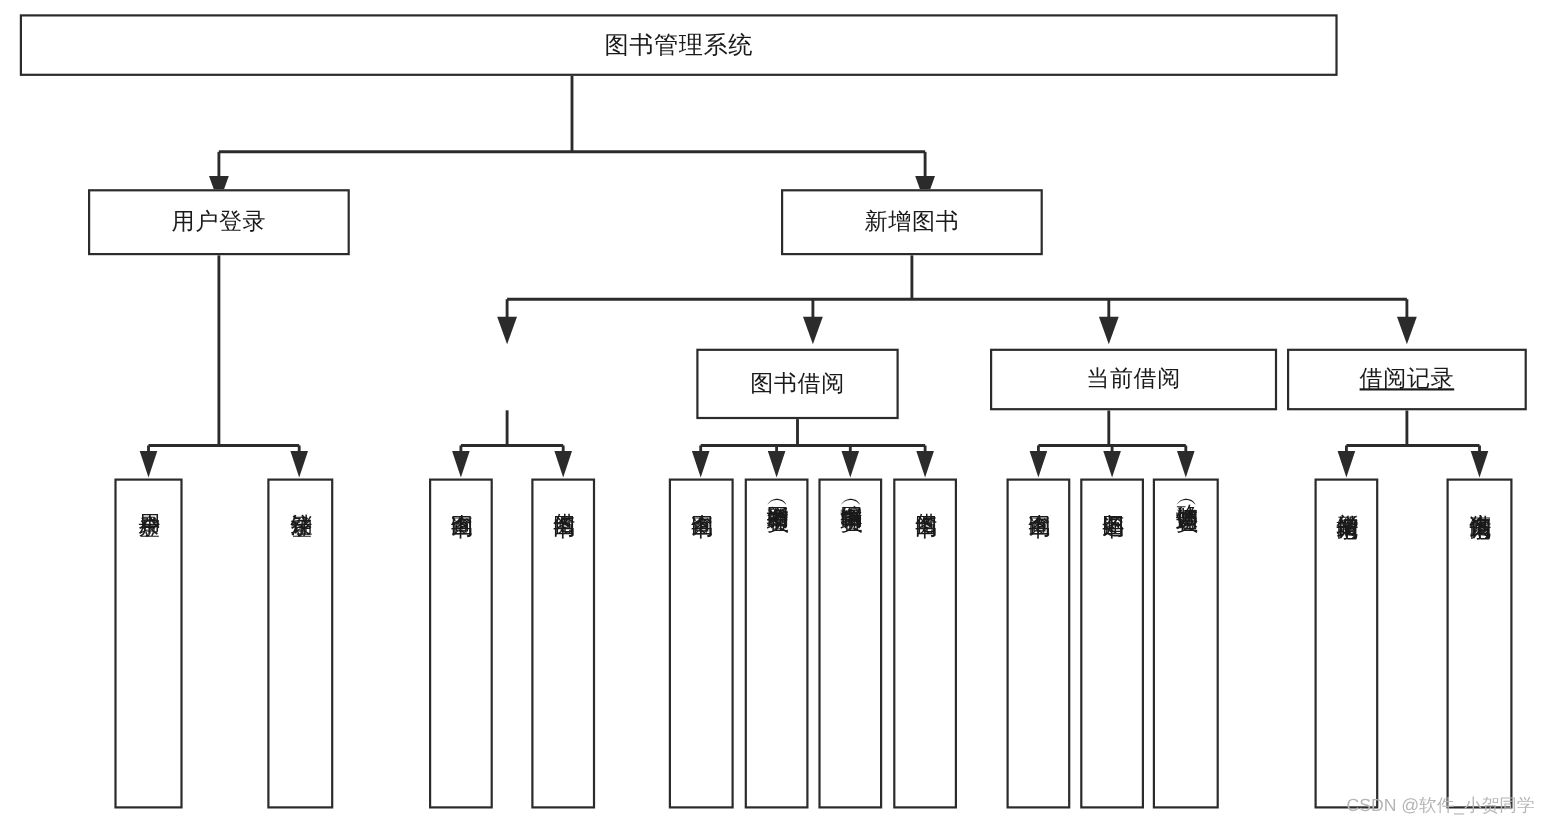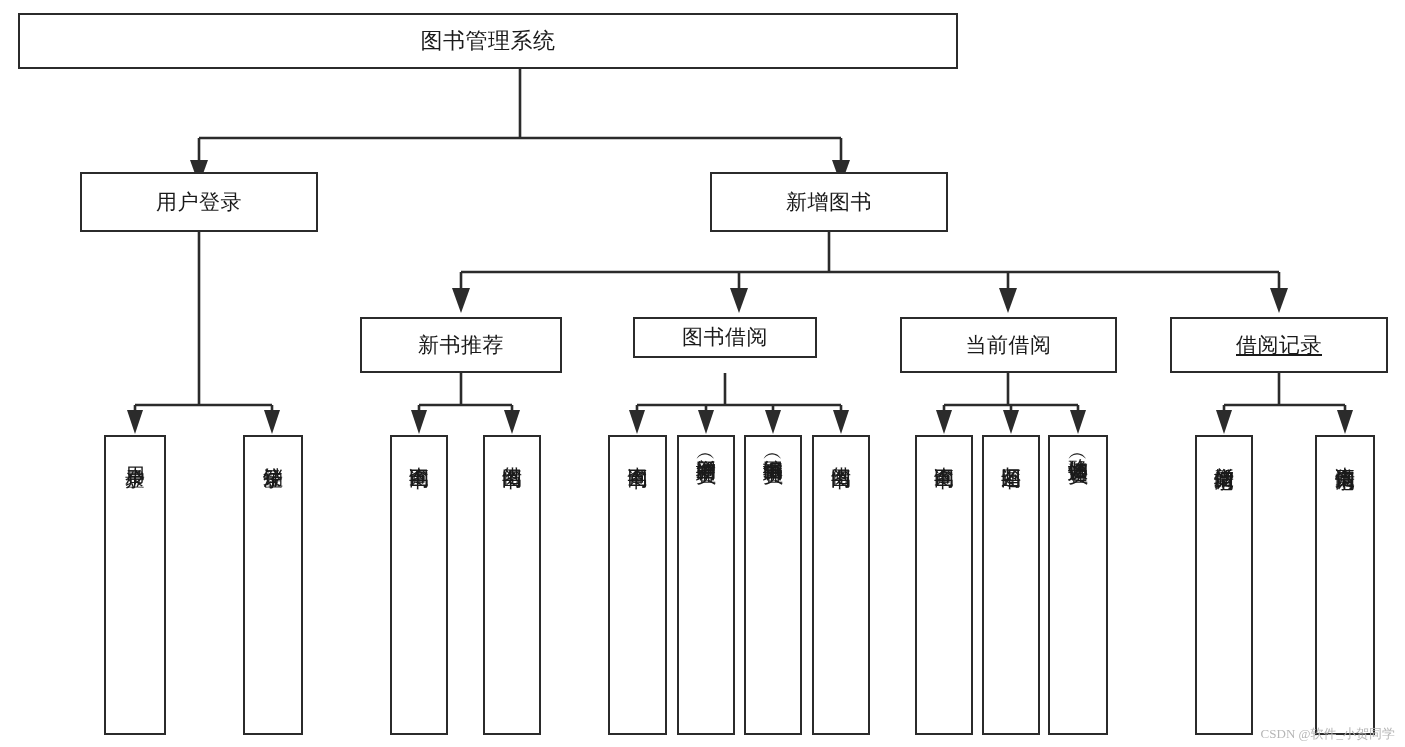--- a/index.html
+++ b/index.html
@@ -62,25 +62,25 @@
     text-orientation: upright;
     font-size: 20px;
     line-height: 1.05;
     letter-spacing: 1px;
     white-space: nowrap;
   }
   #watermark {
     position: absolute;
     right: 10px;
     bottom: 4px;
-    font-size: 13px;
+    font-size: 16px;
     color: #b6b6b6;
     z-index: 5;
     white-space: nowrap;
-    font-family: Liberation Serif, serif;
+    font-family: Liberation Sans, sans-serif;
   }
 </style>
 </head>
 <body>
 
 <div id="canvas">
 
   <svg id="edges" viewBox="0 0 1405 747" width="1405" height="747" xmlns="http://www.w3.org/2000/svg">
     <defs>
       <marker id="arrow" markerWidth="10" markerHeight="12" refX="1" refY="6" orient="auto" markerUnits="userSpaceOnUse">
@@ -152,38 +152,35 @@
 
       <path d="M936,410 L952,410 L944,434 z"></path>
       <path d="M1003,410 L1019,410 L1011,434 z"></path>
       <path d="M1070,410 L1086,410 L1078,434 z"></path>
 
       <path d="M1216,410 L1232,410 L1224,434 z"></path>
       <path d="M1337,410 L1353,410 L1345,434 z"></path>
     </g>
   </svg>
 
-  <div class="node h root" style="left:18px; top:13px; width:940px; height:56px;">
+  <div class="node h root" style="left:18px; top:13px; width:1198px; height:56px;">
     <span class="node-label">图书管理系统</span>
   </div>
 
   <div class="node h" style="left:80px; top:172px; width:238px; height:60px;">
     <span class="node-label">用户登录</span>
   </div>
   <div class="node h" style="left:710px; top:172px; width:238px; height:60px;">
     <span class="node-label">新增图书</span>
   </div>
 
-  <div class="node h" style="left:360px; top:317px; width:202px; height:56px;">
-    <span class="node-label">新书推荐</span>
-  </div>
-  <div class="node h" style="left:633px; top:317px; width:184px; height:41px;">
+  <div class="node h" style="left:633px; top:317px; width:184px; height:64px;">
     <span class="node-label">图书借阅</span>
   </div>
-  <div class="node h" style="left:900px; top:317px; width:217px; height:56px;">
+  <div class="node h" style="left:900px; top:317px; width:261px; height:56px;">
     <span class="node-label">当前借阅</span>
   </div>
   <div class="node h" style="left:1170px; top:317px; width:218px; height:56px;text-decoration:underline;">
     <span class="node-label">借阅记录</span>
   </div>
 
   <div class="node v" style="left:104px; top:435px; width:62px; height:300px;">
     <span class="node-label">用户登录</span>
   </div>
   <div class="node v" style="left:243px; top:435px; width:60px; height:300px;">

